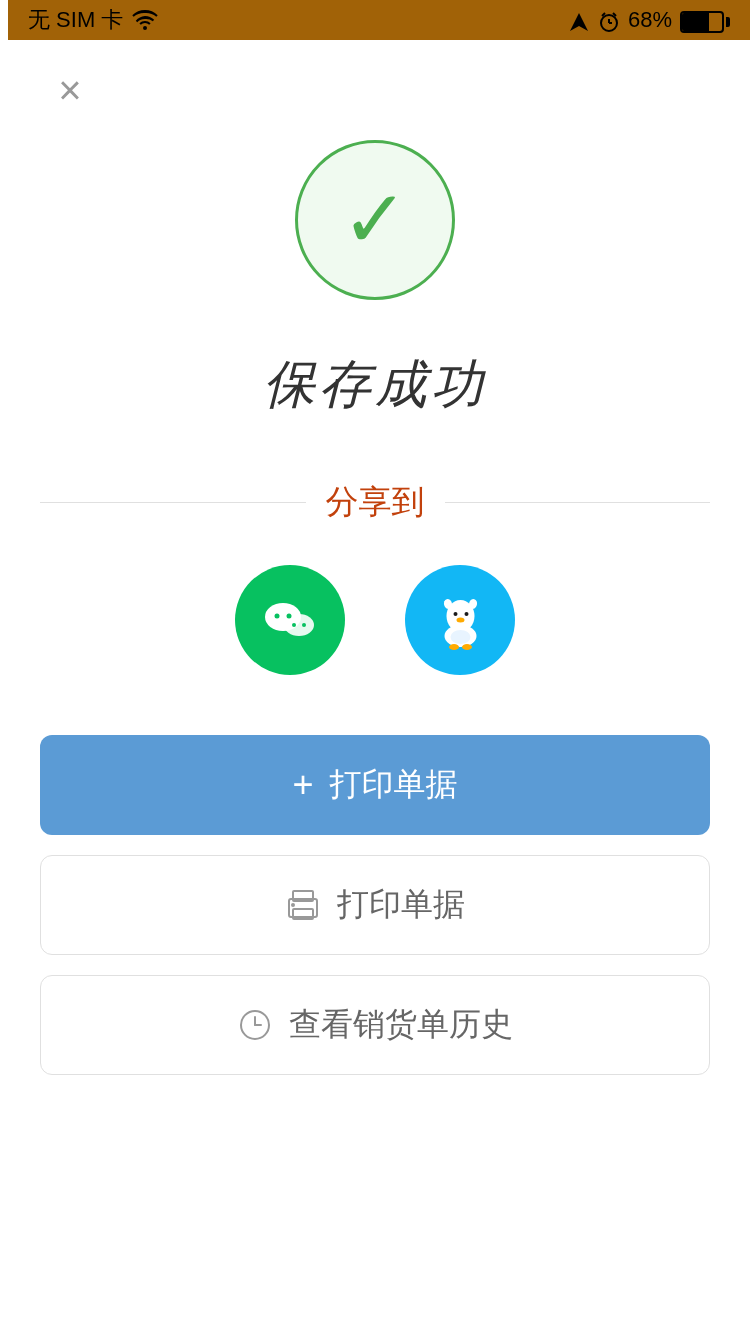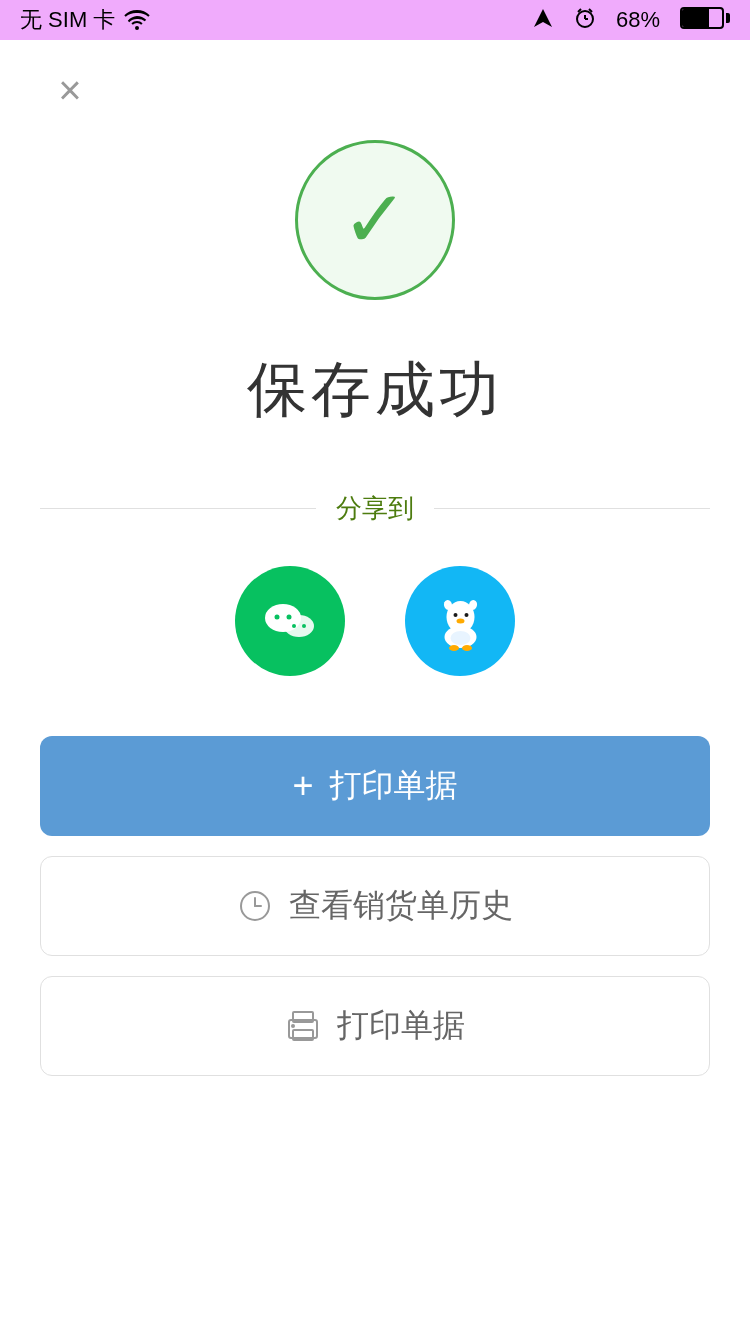--- a/index.html
+++ b/index.html
@@ -11,42 +11,43 @@
       font-family: -apple-system, 'PingFang SC', 'Helvetica Neue', Arial, sans-serif;
     }
 
     
     .status-bar {
       display: flex;
       align-items: center;
       justify-content: space-between;
       height: 40px;
       padding: 0 20px;
-      background: #f0abfc;
+      background: #a16207;
+      margin-left: 8px;
     }
     .status-left {
       display: flex;
       align-items: center;
       gap: 8px;
       font-size: 24px;
       font-weight: 500;
       color: #000;
     }
     .status-center {
       font-size: 28px;
       font-weight: 600;
       color: #000;
       position: absolute;
       left: 50%;
       transform: translateX(-50%);
     }
     .status-right {
       display: flex;
-      align-items: flex-start;
-      gap: 20px;
+      align-items: flex-end;
+      gap: 8px;
       font-size: 22px;
       color: #000;
     }
     .battery-icon {
       display: inline-flex;
       align-items: center;
       position: relative;
     }
     .battery-body {
       width: 44px;
@@ -109,25 +110,26 @@
       margin-bottom: 50px;
     }
     .check-mark {
       color: #4CAF50;
       font-size: 80px;
       line-height: 1;
     }
 
     
     .success-title {
-      font-size: 60px;
+      font-size: 52px;
       font-weight: 500;
       color: #333;
       margin-bottom: 60px;
       letter-spacing: 4px;
+      font-style: italic;
     }
 
     
     .share-section {
       width: 100%;
       display: flex;
       flex-direction: column;
       align-items: center;
       margin-bottom: 60px;
     }
@@ -137,22 +139,22 @@
       width: 100%;
       margin-bottom: 40px;
     }
     .divider-line {
       flex: 1;
       height: 1px;
       background: #e0e0e0;
     }
     .divider-label {
       padding: 0 20px;
-      font-size: 26px;
-      color: #4d7c0f;
+      font-size: 33px;
+      color: #c2410c;
     }
 
     
     .share-icons {
       display: flex;
       gap: 60px;
       align-items: center;
     }
     .share-icon-btn {
       width: 110px;
@@ -298,31 +300,31 @@
 
   <div class="actions-section">
 
     <button class="action-btn btn-primary">
       <span style="font-size:36px;">+</span>
       <span style="font-size:32px;">打印单据</span>
     </button>
 
     <button class="action-btn btn-secondary">
       <svg width="36" height="36" viewBox="0 0 36 36" fill="none">
-        <circle cx="18" cy="18" r="14" stroke="#999" stroke-width="2" fill="none"></circle>
-        <line x1="18" y1="18" x2="18" y2="10" stroke="#999" stroke-width="2" stroke-linecap="round"></line>
-        <line x1="18" y1="18" x2="24" y2="18" stroke="#999" stroke-width="2" stroke-linecap="round"></line>
-      </svg>
-      <span>查看销货单历史</span>
-    </button>
-
-    <button class="action-btn btn-secondary">
-      <svg width="36" height="36" viewBox="0 0 36 36" fill="none">
         <rect x="4" y="12" width="28" height="18" rx="2" stroke="#999" stroke-width="2" fill="none"></rect>
         <rect x="8" y="4" width="20" height="10" rx="1" stroke="#999" stroke-width="2" fill="none"></rect>
         <rect x="8" y="22" width="20" height="10" rx="1" stroke="#999" stroke-width="2" fill="none"></rect>
         <circle cx="8" cy="18" r="2" fill="#999"></circle>
       </svg>
       <span>打印单据</span>
     </button>
+
+    <button class="action-btn btn-secondary">
+      <svg width="36" height="36" viewBox="0 0 36 36" fill="none">
+        <circle cx="18" cy="18" r="14" stroke="#999" stroke-width="2" fill="none"></circle>
+        <line x1="18" y1="18" x2="18" y2="10" stroke="#999" stroke-width="2" stroke-linecap="round"></line>
+        <line x1="18" y1="18" x2="24" y2="18" stroke="#999" stroke-width="2" stroke-linecap="round"></line>
+      </svg>
+      <span>查看销货单历史</span>
+    </button>
   </div>
 
 </div>
 
 </body></html>

